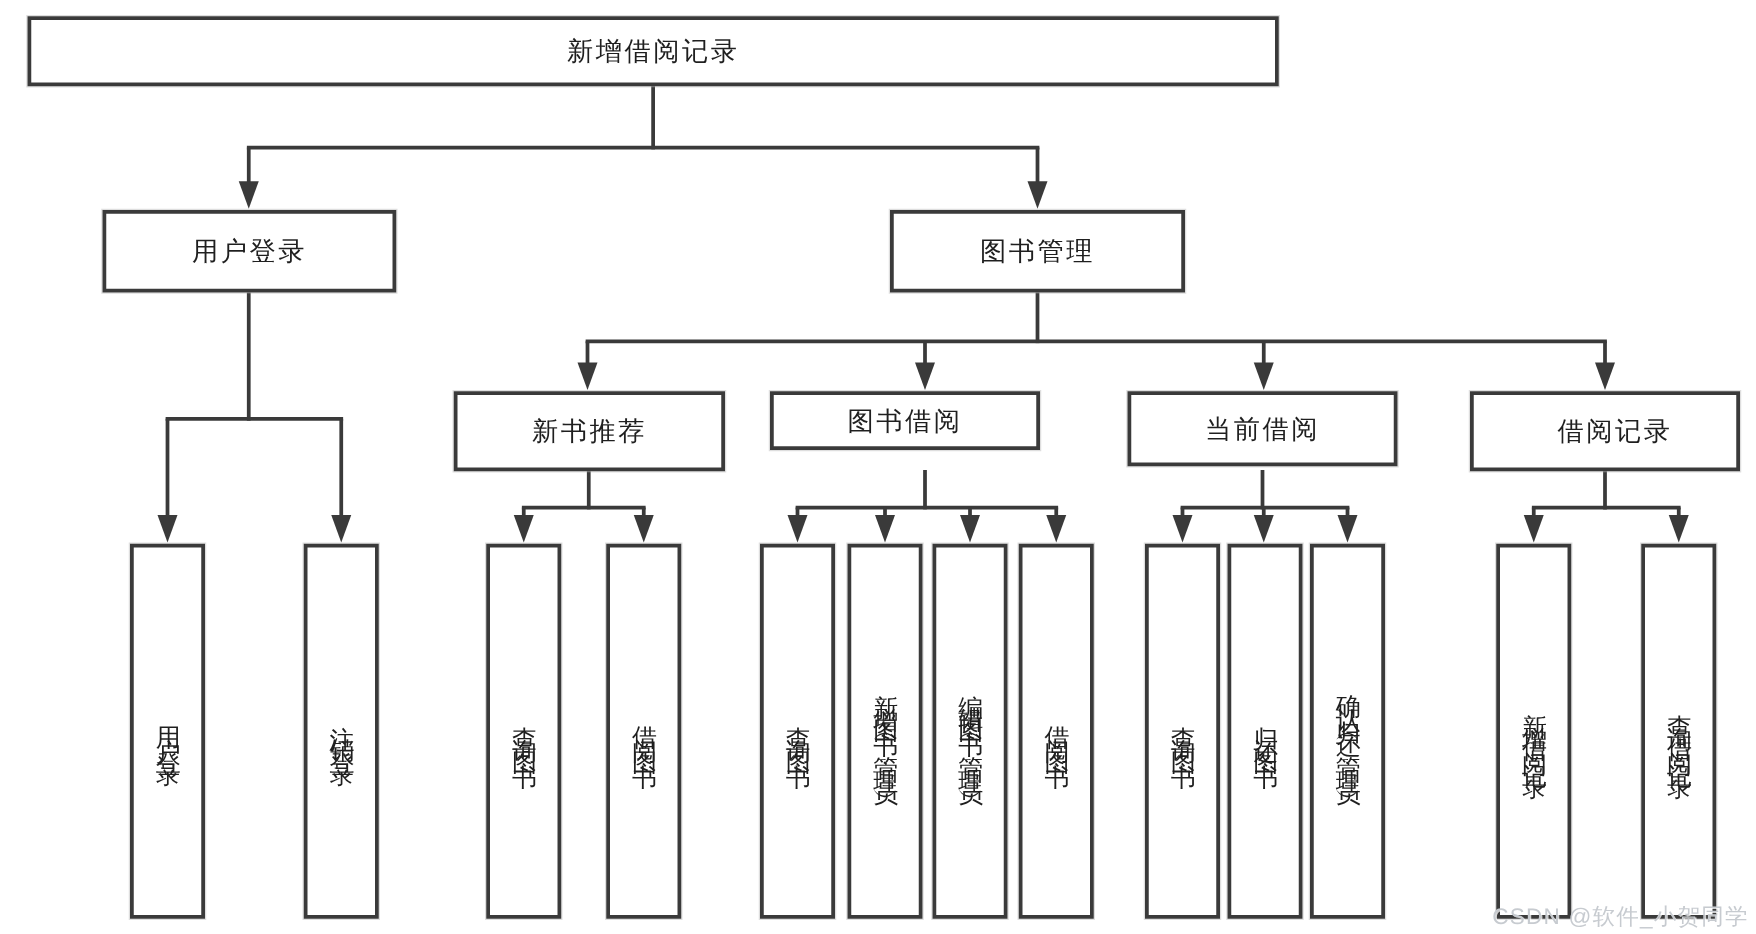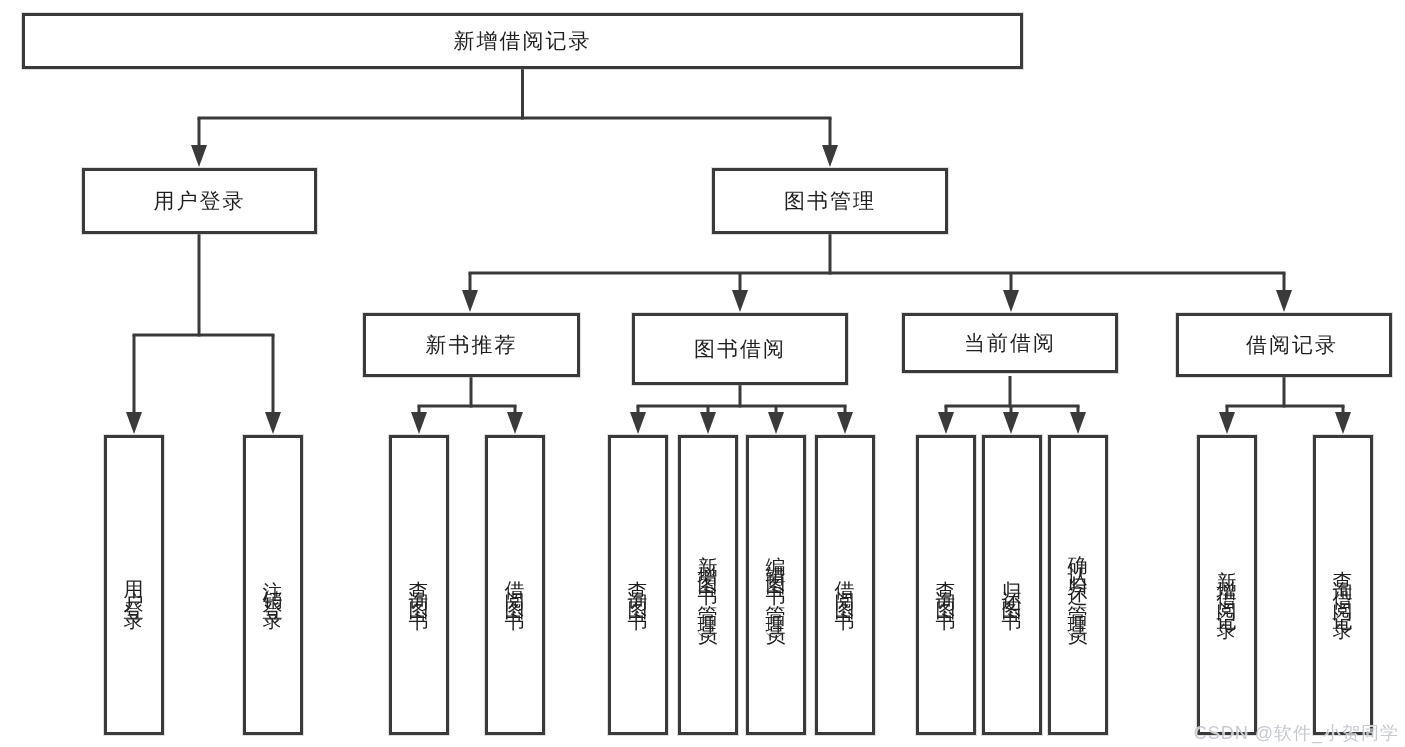--- a/index.html
+++ b/index.html
@@ -138,21 +138,21 @@
       <polygon points="1335,412 1351,412 1343,434"></polygon>
     </g>
   </svg>
 
   <div class="box" style="left:22px; top:13px; width:1001px; height:56px;">新增借阅记录</div>
 
   <div class="box" style="left:82px; top:168px; width:235px; height:66px;">用户登录</div>
   <div class="box" style="left:712px; top:168px; width:236px; height:66px;">图书管理</div>
 
   <div class="box" style="left:363px; top:313px; width:217px; height:64px;">新书推荐</div>
-  <div class="box" style="left:632px; top:313px; width:216px; height:72px;">图书借阅</div>
+  <div class="box" style="left:616px; top:313px; width:216px; height:47px;">图书借阅</div>
   <div class="box" style="left:902px; top:313px; width:216px; height:60px;">当前借阅</div>
   <div class="box" style="left:1176px; top:313px; width:216px; height:64px;padding-left:16px;">借阅记录</div>
 
   <div class="box leaf" style="left:104px;">
     <span class="vtext">用户登录</span>
   </div>
   <div class="box leaf" style="left:243px;">
     <span class="vtext">注销登录</span>
   </div>
   <div class="box leaf" style="left:389px;">

